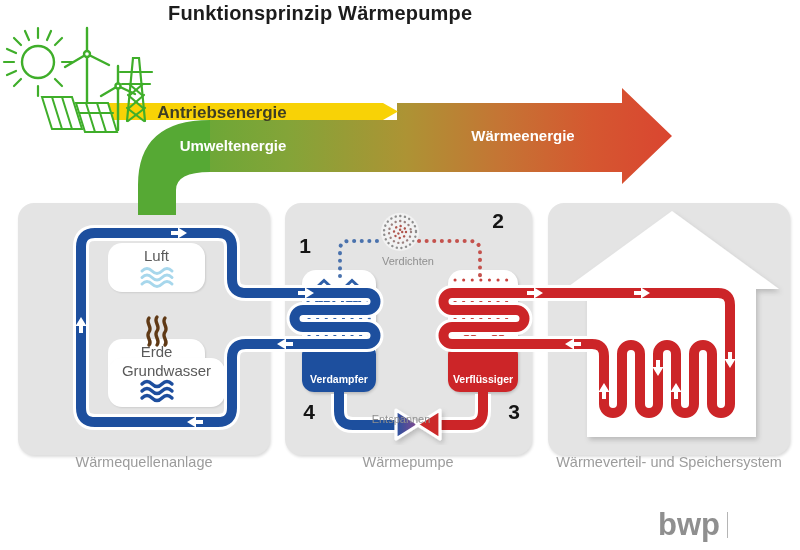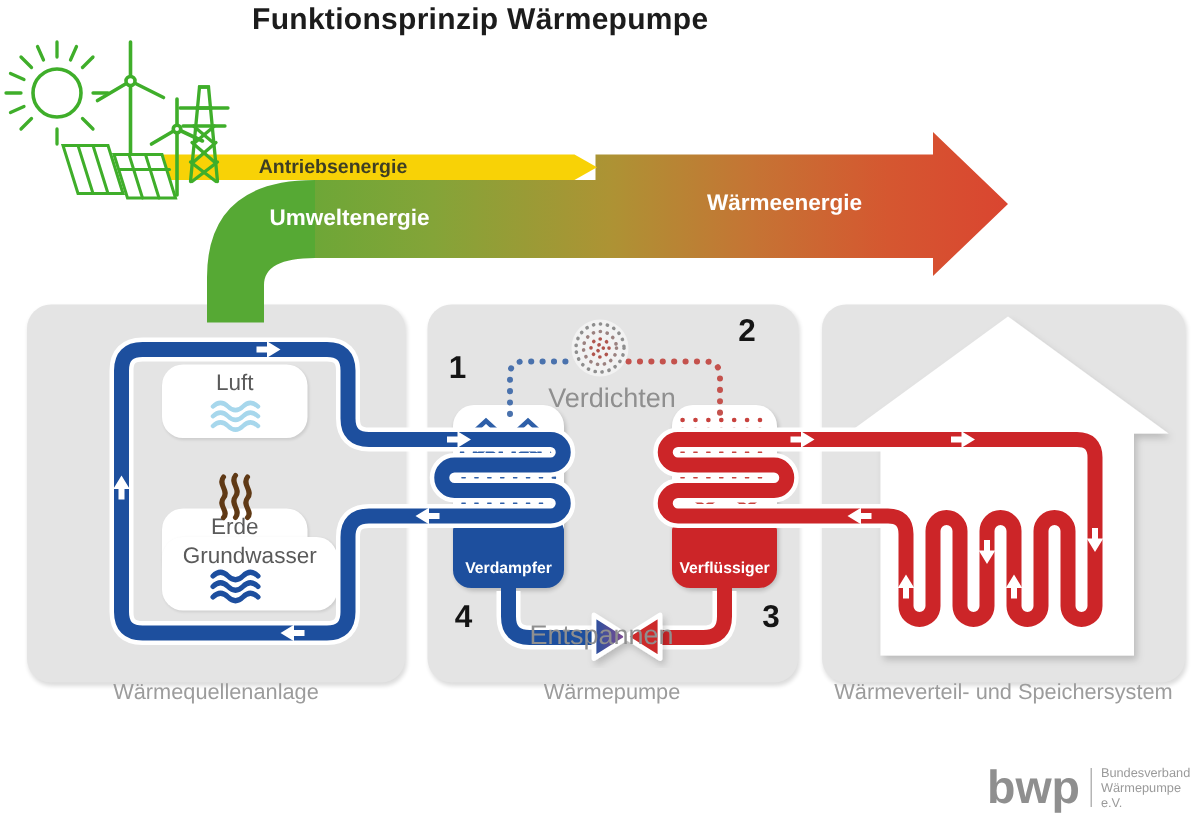--- a/index.html
+++ b/index.html
@@ -1,34 +1,34 @@
 <!DOCTYPE html>
 <html><head>
 <meta charset="utf-8">
 <style>
   html,body{margin:0;padding:0;}
   body{width:800px;height:550px;position:relative;background:#ffffff;overflow:hidden;
        font-family:"Liberation Sans", sans-serif;}
-  .abs{position:absolute;}
+  .abs{position:absolute;text-align:right;}
   .ctr{transform:translateX(-50%);white-space:nowrap;}
   #title{left:168px;top:2px;font-size:20px;font-weight:bold;color:#1c1c1c;letter-spacing:.2px;}
-  .band-label{font-size:13px;font-weight:600;color:#3e3e24;}
+  .band-label{font-size:17px;font-weight:600;color:#3e3e24;}
   .band-label-white{font-size:15px;font-weight:600;color:#ffffff;}
   .panel{position:absolute;background:#e4e4e4;border-radius:16px;
          box-shadow:1px 2px 3px rgba(0,0,0,.14);z-index:1;}
   .caption{font-size:14.5px;color:#9c9c9c;z-index:3;}
   .card{position:absolute;background:#ffffff;border-radius:14px;z-index:1;
         box-shadow:1px 1px 2px rgba(0,0,0,.10);text-align:center;color:#5a5a5a;
         font-size:15px;padding-top:4px;box-sizing:border-box;}
   .unit{position:absolute;background:#ffffff;border-radius:14px;z-index:1;
         box-shadow:1px 2px 3px rgba(0,0,0,.18);}
   .unit-bottom{position:absolute;left:0;right:0;bottom:0;height:46px;
         border-radius:8px 8px 12px 12px;color:#fff;font-size:10.5px;font-weight:bold;
         display:flex;align-items:flex-end;justify-content:center;padding-bottom:7px;box-sizing:border-box;}
-  .proc-label{font-size:18px;color:#8f8f8f;z-index:3;}
+  .proc-label{font-size:11px;color:#8f8f8f;z-index:3;}
   .step-num{font-size:21px;font-weight:bold;color:#151515;z-index:3;}
   #diagram{position:absolute;left:0;top:0;z-index:2;pointer-events:none;}
   .txt{z-index:3;}
   #logo{left:658px;top:510px;display:flex;align-items:center;z-index:3;}
   #logo .mark{font-size:31px;font-weight:bold;color:#8f8f8f;letter-spacing:0;line-height:30px;}
   #logo .sep{width:1px;height:26px;background:#b5b5b5;margin:0 6px 0 7px;}
   #logo .org{font-size:8.5px;color:#9a9a9a;line-height:10px;}
 </style>
 </head>
 <body>
@@ -71,24 +71,20 @@
 <div class="abs ctr step-num" style="left:514px;top:400px;">3</div>
 <div class="abs ctr step-num" style="left:309px;top:400px;">4</div>
 
 <div class="abs ctr caption" style="left:144px;top:454px;">Wärmequellenanlage</div>
 <div class="abs ctr caption" style="left:408px;top:454px;">Wärmepumpe</div>
 <div class="abs ctr caption" style="left:669px;top:454px;">Wärmeverteil- und Speichersystem</div>
 
 <div class="abs" id="logo">
   <span class="mark">bwp</span>
   <span class="sep"></span>
-  <span class="org">
-    <span>Bundesverband</span><br>
-    <span>Wärmepumpe e.V.</span>
-  </span>
 </div>
 
 <svg id="diagram" width="800" height="550" viewBox="0 0 800 550">
   <defs>
     <linearGradient id="mainGrad" gradientUnits="userSpaceOnUse" x1="140" y1="0" x2="672" y2="0">
       <stop offset="0" stop-color="#5aa936"></stop>
       <stop offset="0.28" stop-color="#84a438"></stop>
       <stop offset="0.5" stop-color="#ad9334"></stop>
       <stop offset="0.68" stop-color="#c57434"></stop>
       <stop offset="0.85" stop-color="#d55730"></stop>

